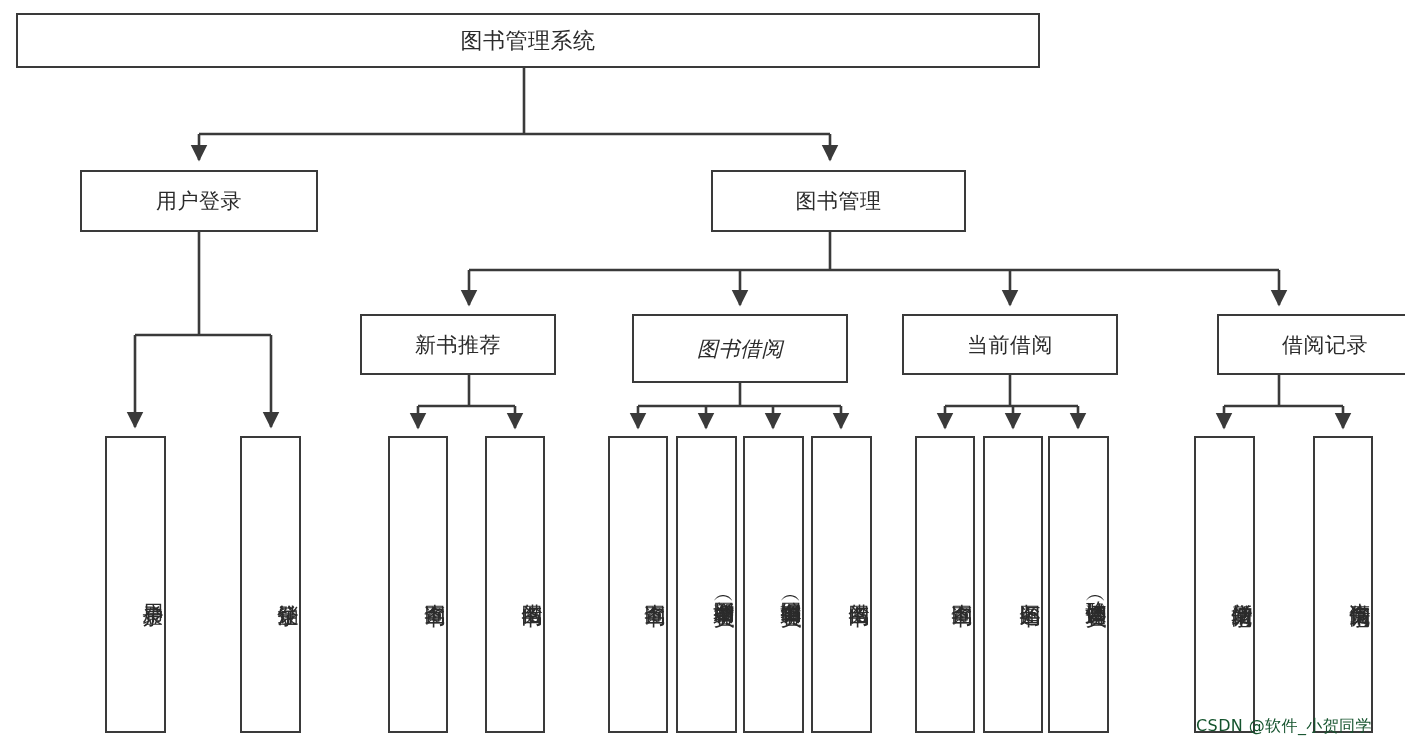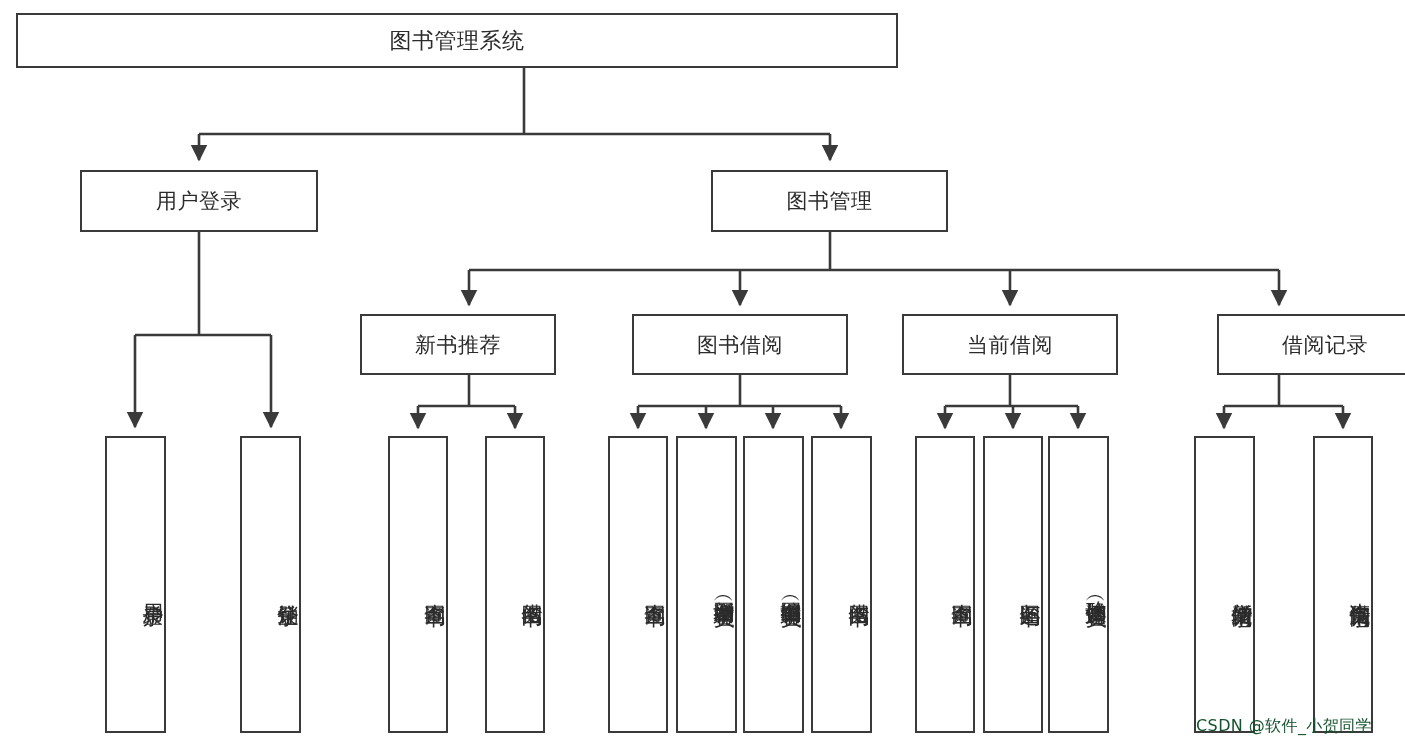--- a/index.html
+++ b/index.html
@@ -112,35 +112,35 @@
       <path d="M 1013 406 L 1013 428" marker-end="url(#arrow)"></path>
       <path d="M 1078 406 L 1078 428" marker-end="url(#arrow)"></path>
 
       <path d="M 1279 375 L 1279 406"></path>
       <path d="M 1224 406 L 1343 406"></path>
       <path d="M 1224 406 L 1224 428" marker-end="url(#arrow)"></path>
       <path d="M 1343 406 L 1343 428" marker-end="url(#arrow)"></path>
     </g>
   </svg>
 
-  <div class="node h-root" style="left:16px; top:13px; width:882px; height:55px;align-items:center;">
+  <div class="node h-root" style="left:16px; top:13px; width:1024px; height:55px;align-items:center;">
     <span>图书管理系统</span>
   </div>
 
   <div class="node h" style="left:80px; top:170px; width:238px; height:62px;">
     <span>用户登录</span>
   </div>
-  <div class="node h" style="left:711px; top:170px; width:237px; height:62px;">
+  <div class="node h" style="left:711px; top:170px; width:255px; height:62px;">
     <span>图书管理</span>
   </div>
 
   <div class="node h" style="left:360px; top:314px; width:196px; height:61px;">
     <span>新书推荐</span>
   </div>
-  <div class="node h" style="left:632px; top:314px; width:216px; height:61px;">
+  <div class="node h" style="left:632px; top:314px; width:216px; height:69px;font-style:italic;">
     <span>图书借阅</span>
   </div>
   <div class="node h" style="left:902px; top:314px; width:216px; height:61px;">
     <span>当前借阅</span>
   </div>
   <div class="node h" style="left:1171px; top:314px; width:216px; height:61px;margin-left:46px;">
     <span>借阅记录</span>
   </div>
 
   <div class="node v" style="left:105px; top:436px; width:61px; height:297px;">

